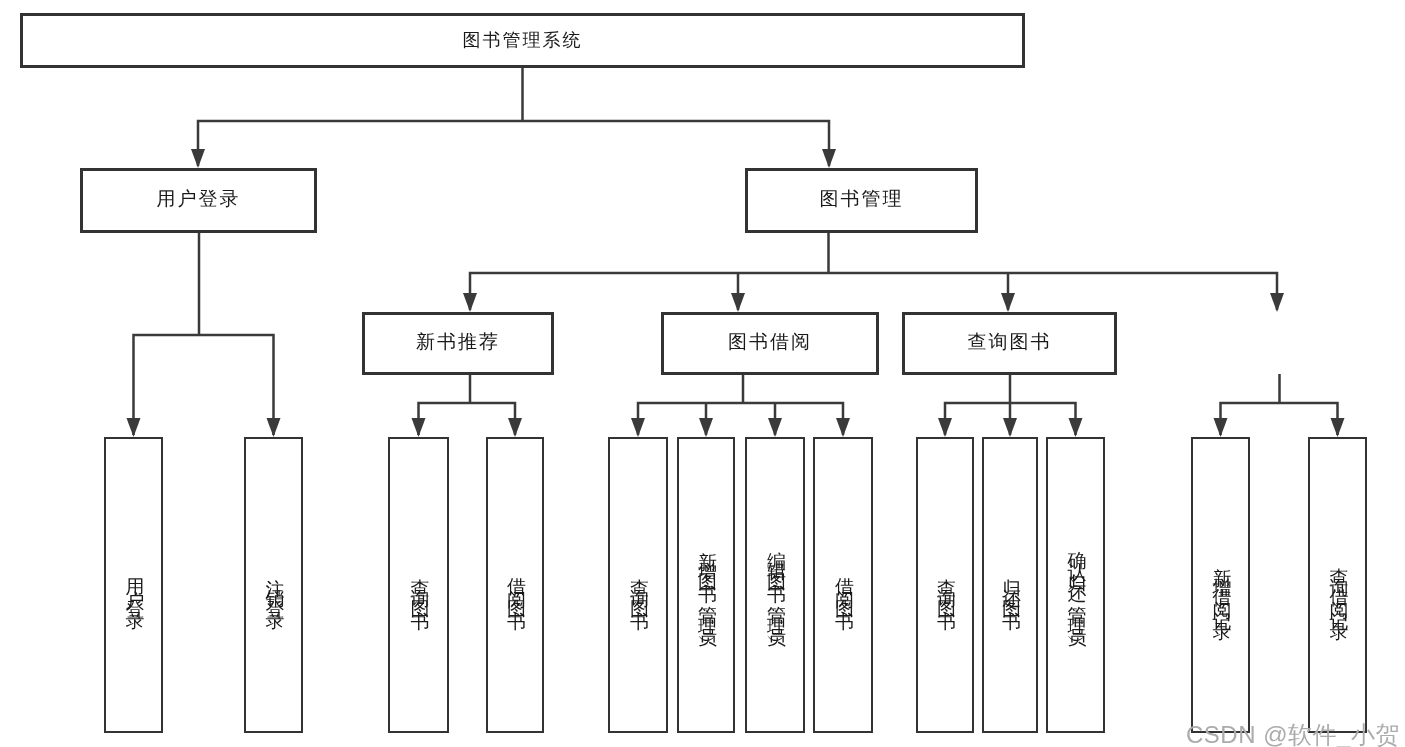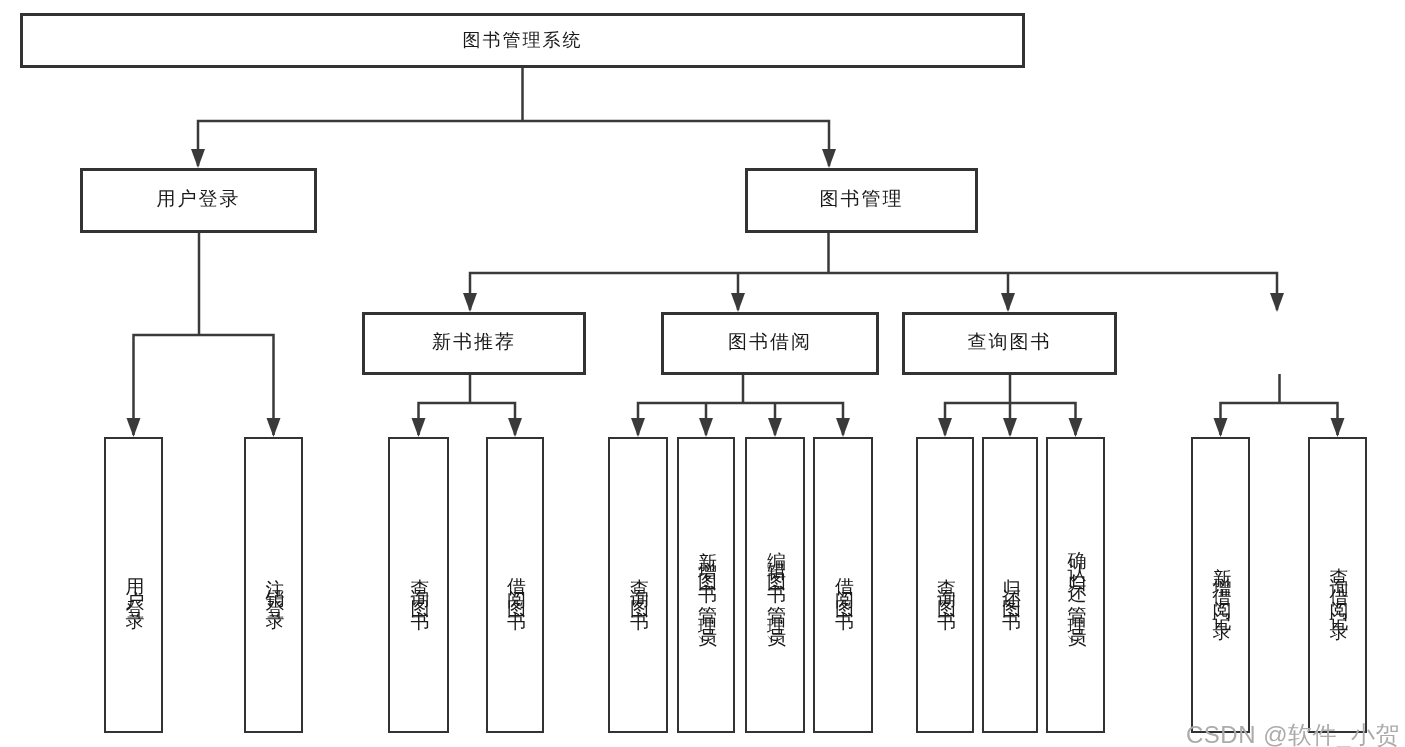--- a/index.html
+++ b/index.html
@@ -74,21 +74,21 @@
       <polygon points="1213.5,418 1227.5,418 1220.5,437"></polygon>
       <polygon points="1330.5,418 1344.5,418 1337.5,437"></polygon>
     </g>
   </svg>
 
   <div class="node root" style="left:20px;top:13px;width:1005px;height:55px;">图书管理系统</div>
 
   <div class="node" style="left:80px;top:168px;width:237px;height:65px;">用户登录</div>
   <div class="node" style="left:712px;top:168px;width:233px;height:65px;margin-left:33px;">图书管理</div>
 
-  <div class="node" style="left:362px;top:312px;width:224px;height:63px;">新书推荐</div>
+  <div class="node" style="left:362px;top:312px;width:192px;height:63px;">新书推荐</div>
   <div class="node" style="left:661px;top:312px;width:218px;height:63px;">图书借阅</div>
   <div class="node" style="left:902px;top:312px;width:215px;height:63px;">查询图书</div>
 
   <div class="node leaf" style="left:104px;top:437px;width:59px;height:296px;">用户登录</div>
   <div class="node leaf" style="left:244px;top:437px;width:59px;height:296px;">注销登录</div>
 
   <div class="node leaf" style="left:388px;top:437px;width:61px;height:296px;">查询图书</div>
   <div class="node leaf" style="left:486px;top:437px;width:58px;height:296px;">借阅图书</div>
 
   <div class="node leaf" style="left:608px;top:437px;width:60px;height:296px;">查询图书</div>

